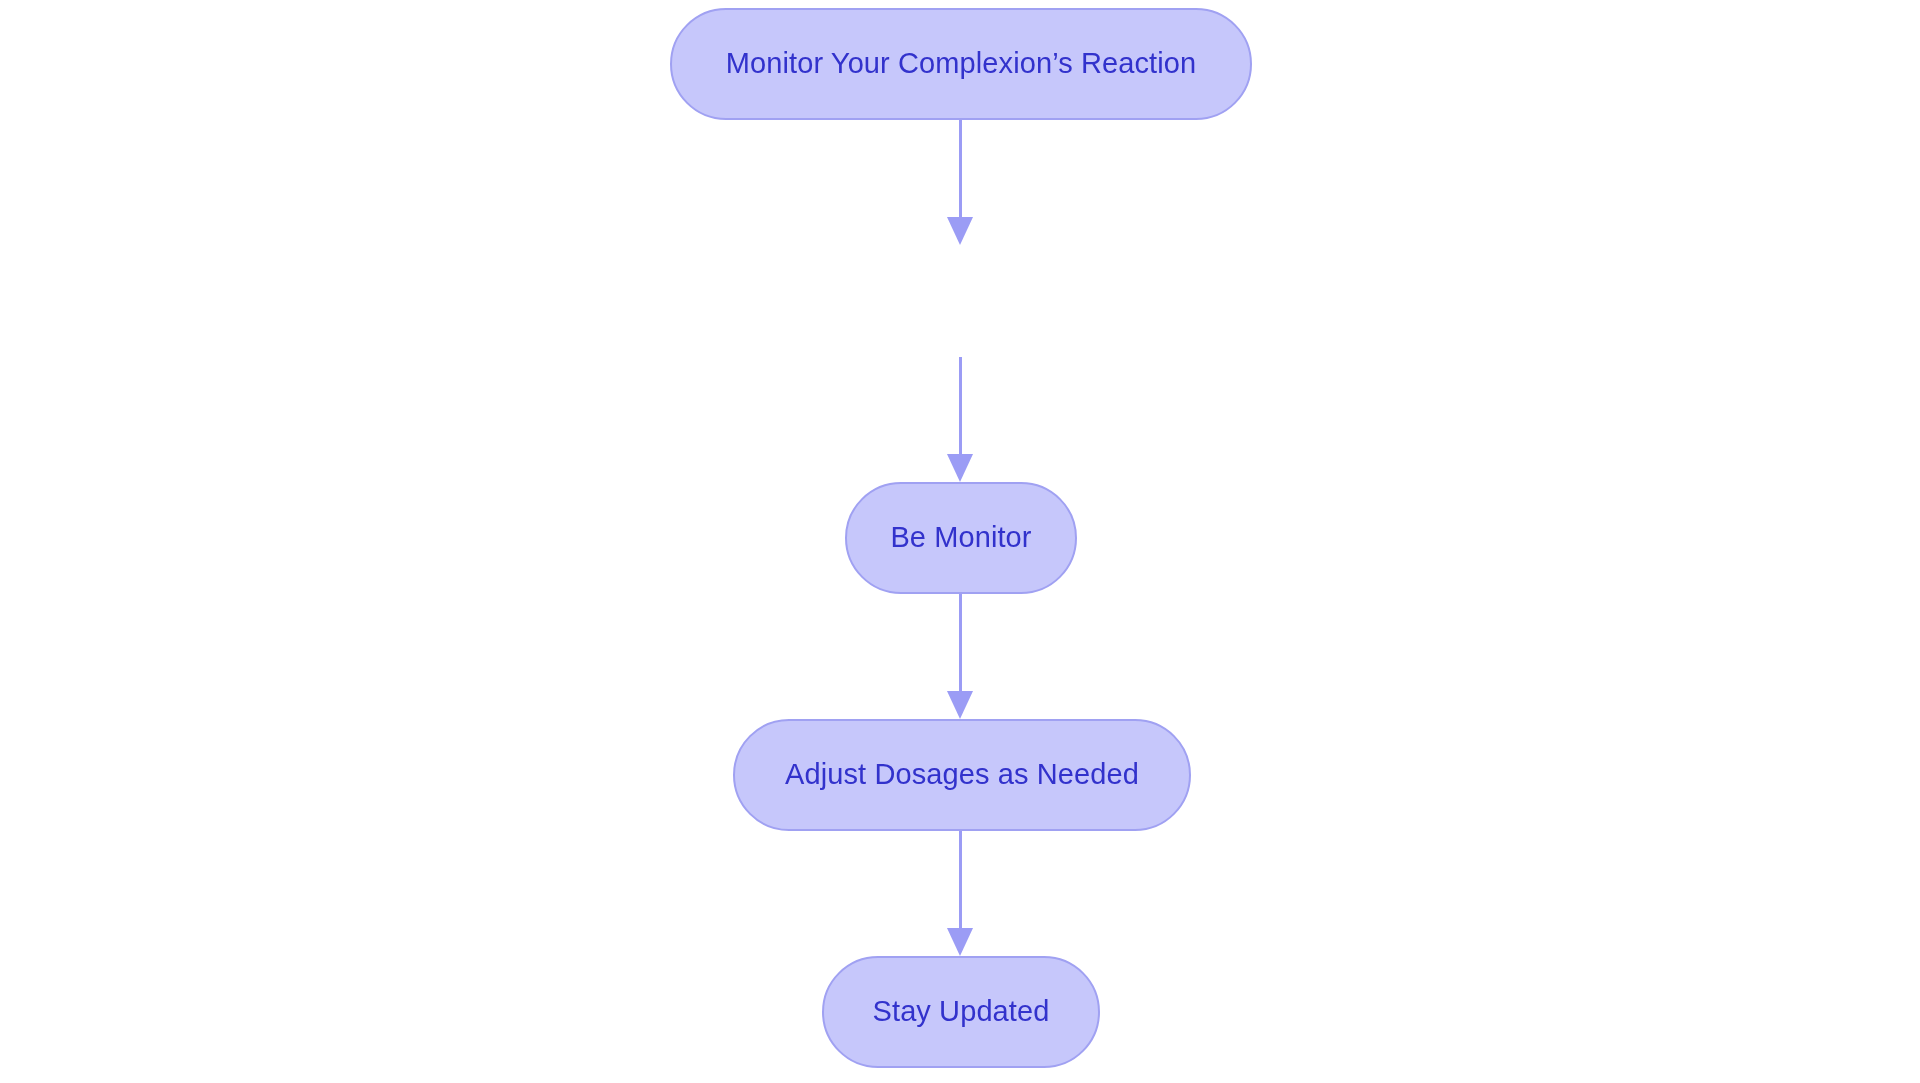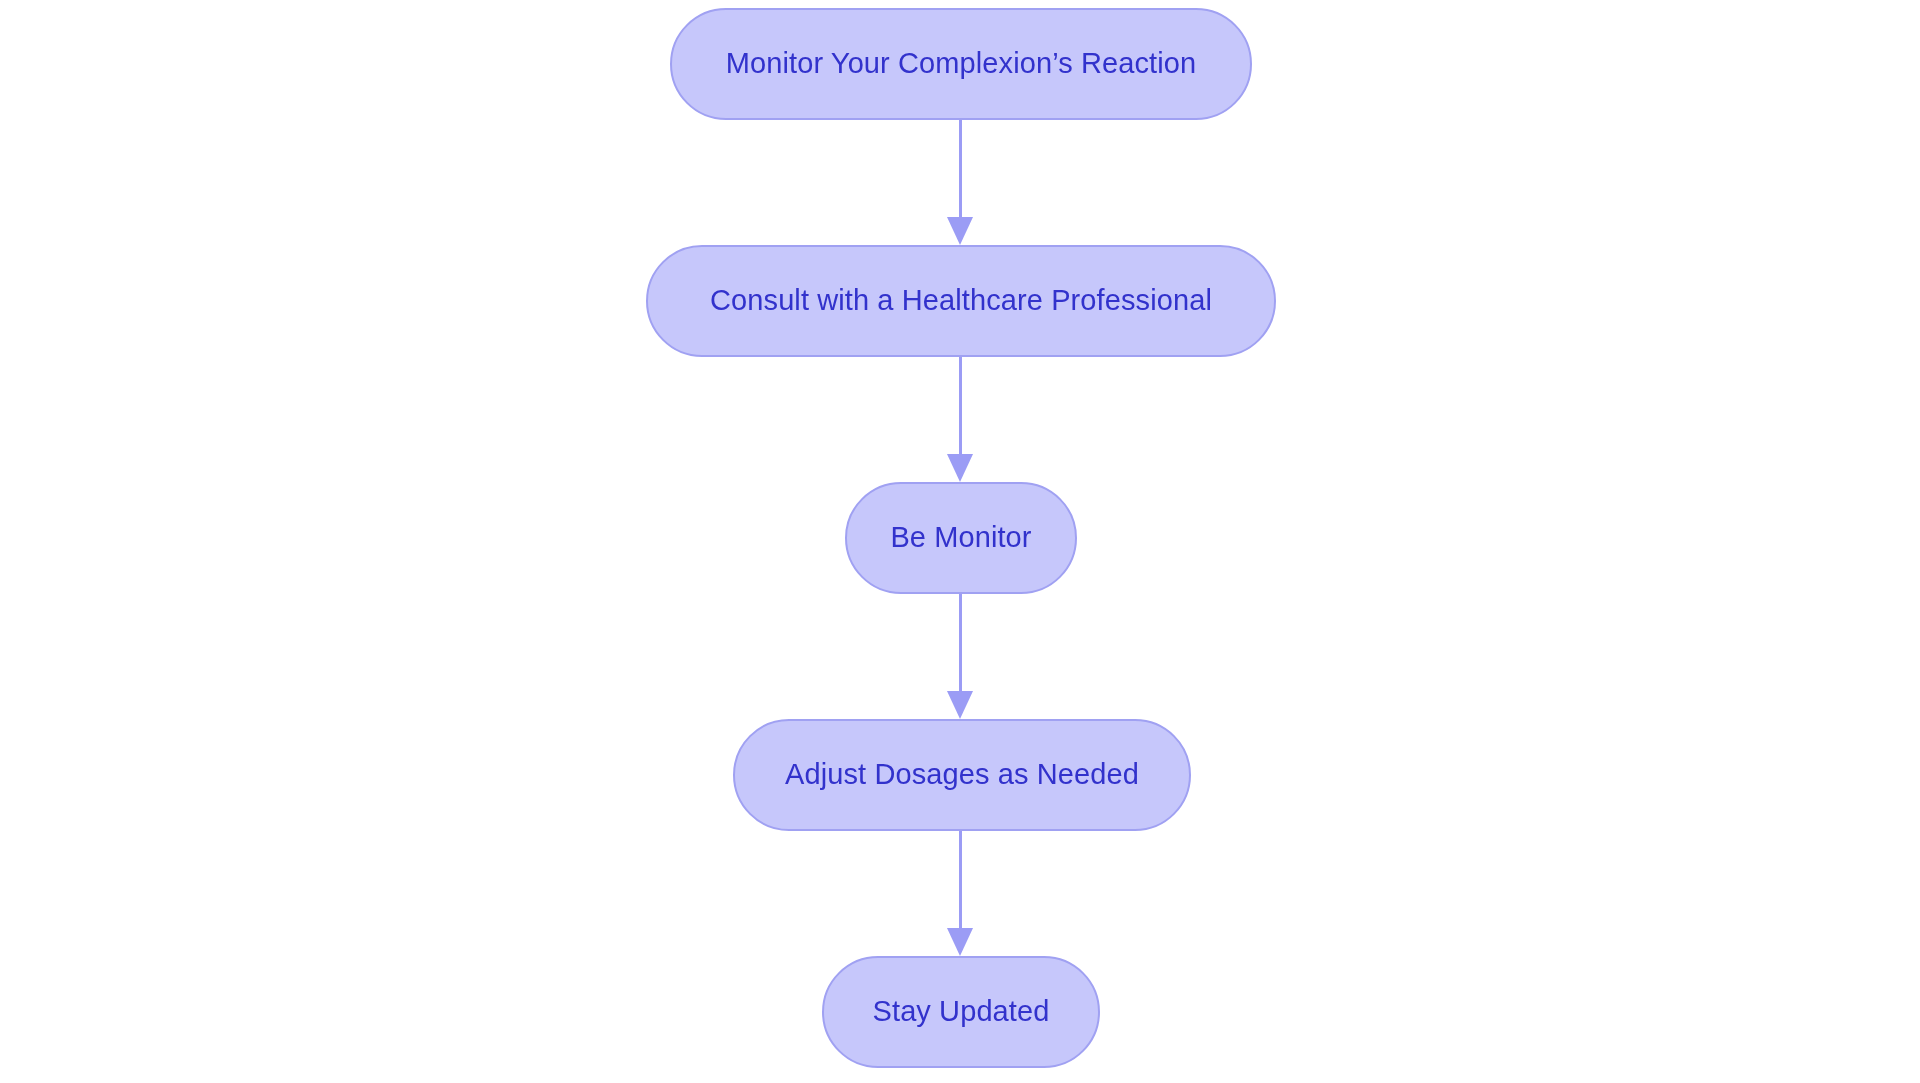--- a/index.html
+++ b/index.html
@@ -98,23 +98,20 @@
 
   <div class="connector" id="edge-3">
     <div class="connector-line" style="height:97px"></div>
     <div class="connector-head" style="top:97px"></div>
   </div>
 
   <div class="node" id="node-0">
     <span class="node-label">Monitor Your Complexion’s Reaction</span>
   </div>
 
-  <div class="node" id="node-1">
-    <span class="node-label">Consult with a Healthcare Professional</span>
-  </div>
 
   <div class="node" id="node-2">
     <span class="node-label">Be Monitor</span>
   </div>
 
   <div class="node" id="node-3">
     <span class="node-label">Adjust Dosages as Needed</span>
   </div>
 
   <div class="node" id="node-4">

